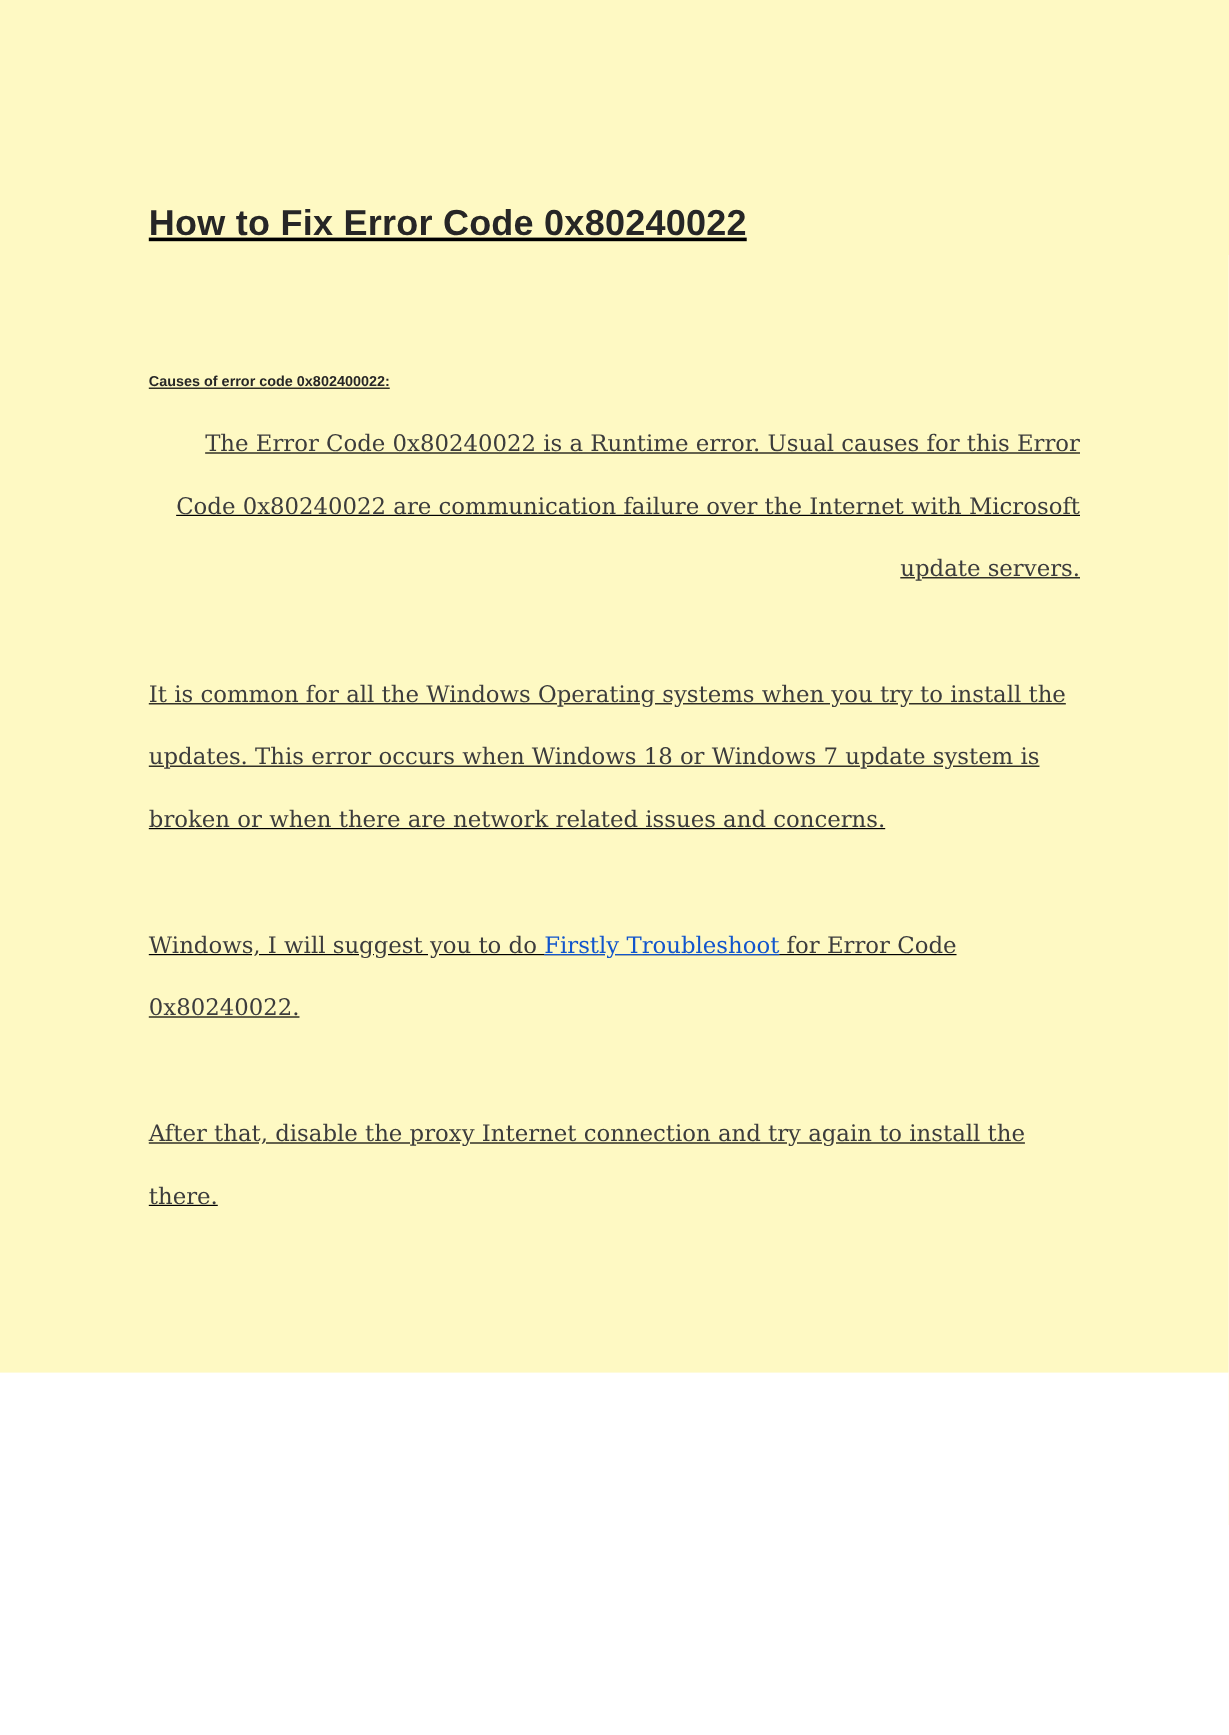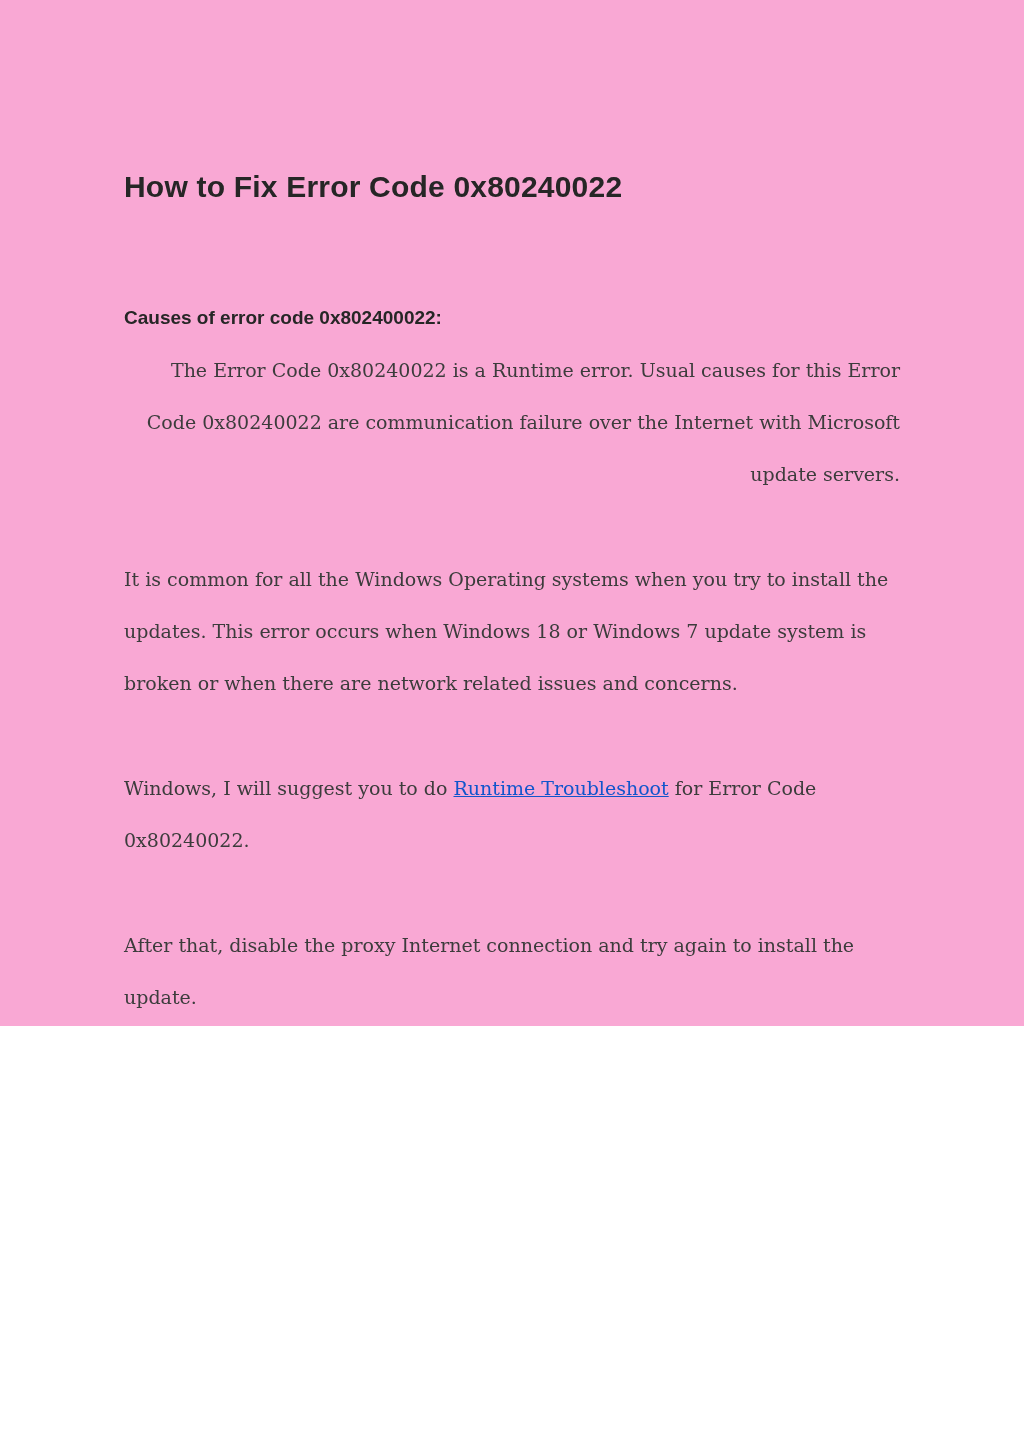--- a/index.html
+++ b/index.html
@@ -3,42 +3,43 @@
 <meta charset="utf-8">
 <style>
   html, body {
     margin: 0;
     padding: 0;
     background: #ffffff;
   }
   .page {
     position: relative;
     width: 1024px;
-    height: 1026px;
-    background: #f9a8d4;
+    height: 1144px;
+    background: #fef9c3;
     overflow: hidden;
+    text-decoration: underline;
   }
   .doc {
     box-sizing: border-box;
     padding: 170px 124px 0 124px;
   }
   .doc-title {
     margin: 0;
     font-family: "Liberation Sans", sans-serif;
     font-weight: 700;
     font-size: 30px;
     line-height: 34px;
     color: #262626;
     letter-spacing: 0.2px;
   }
   .doc-subheading {
     margin: 102px 0 0 0;
     font-family: "Liberation Sans", sans-serif;
     font-weight: 700;
-    font-size: 19px;
+    font-size: 12px;
     line-height: 24px;
     color: #262626;
   }
   .body-para {
     margin: 53px 0 0 0;
     font-family: "DejaVu Serif", serif;
     font-size: 19px;
     line-height: 52px;
     color: #3c3c3c;
   }
@@ -62,19 +63,19 @@
   <main class="doc">
 
     <h1 class="doc-title">How to Fix Error Code 0x80240022</h1>
 
     <h2 class="doc-subheading">Causes of error code 0x802400022:</h2>
 
     <p class="body-para first-after-heading">The Error Code 0x80240022 is a Runtime error. Usual causes for this Error Code 0x80240022 are communication failure over the Internet with Microsoft update servers.</p>
 
     <p class="body-para">It is common for all the Windows Operating systems when you try to install the updates. This error occurs when Windows 18 or Windows 7 update system is broken or when there are network related issues and concerns.</p>
 
-    <p class="body-para"><span>Windows, I will suggest you to do </span><a class="doc-link" href="#">Runtime Troubleshoot</a><span> for Error Code 0x80240022.</span></p>
+    <p class="body-para"><span>Windows, I will suggest you to do </span><a class="doc-link" href="#">Firstly Troubleshoot</a><span> for Error Code 0x80240022.</span></p>
 
-    <p class="body-para">After that, disable the proxy Internet connection and try again to install the update.</p>
+    <p class="body-para">After that, disable the proxy Internet connection and try again to install the there.</p>
 
 
   </main>
 </div>
 
 </body></html>

